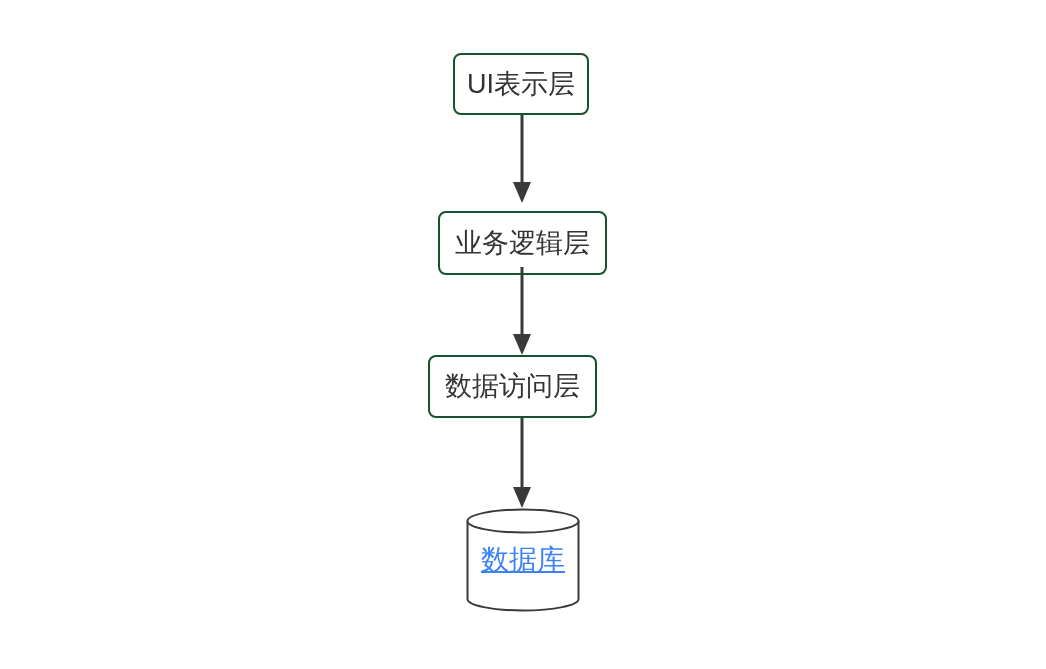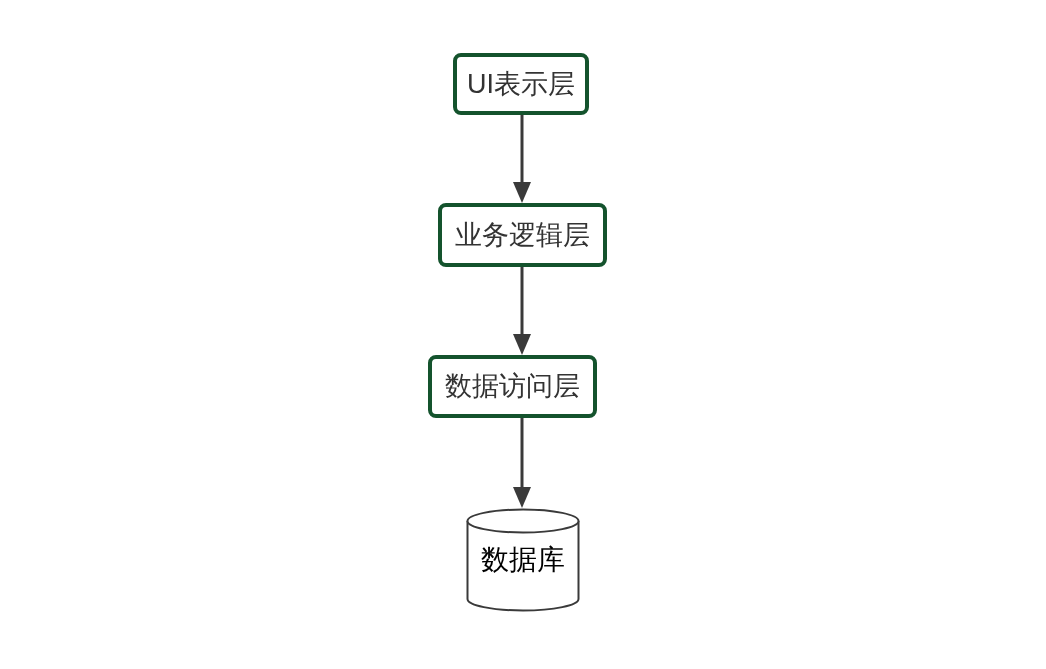--- a/index.html
+++ b/index.html
@@ -11,33 +11,33 @@
     position: relative;
     width: 1046px;
     height: 669px;
     background: #ffffff;
     overflow: hidden;
     font-family: "Liberation Sans", "DejaVu Sans", sans-serif;
   }
   .node {
     position: absolute;
     box-sizing: border-box;
-    border: 4px solid #14532d;
+    border: 2px solid #14532d;
     border-radius: 8px;
     background: #ffffff;
     display: flex;
     align-items: center;
     justify-content: center;
     color: #333333;
     font-size: 27px;
     line-height: 1;
     white-space: nowrap;
   }
   #node-ui        { left: 453px; top: 53px;  width: 136px; height: 62px; }
-  #node-business  { left: 438px; top: 203px; width: 169px; height: 64px; }
+  #node-business  { left: 438px; top: 211px; width: 169px; height: 64px; }
   #node-dataacc   { left: 428px; top: 355px; width: 169px; height: 63px; }
 
   .arrow {
     position: absolute;
     width: 24px;
     pointer-events: none;
   }
   #arrow-1 { left: 510px; top: 115px; height: 88px; }
   #arrow-2 { left: 510px; top: 267px; height: 88px; }
   #arrow-3 { left: 510px; top: 418px; height: 90px; }
@@ -48,24 +48,25 @@
     width: 114px; height: 104px;
   }
   .cylinder-wrap svg { position: absolute; left: 0; top: 0; }
   .cylinder-label {
     position: absolute;
     left: 0; top: 0;
     width: 100%; height: 100%;
     display: flex;
     align-items: center;
     justify-content: center;
-    color: #000000;
+    color: #3b82f6;
     font-size: 28px;
     line-height: 1;
     white-space: nowrap;
+    text-decoration: underline;
   }
 </style>
 </head>
 <body>
 
 <div class="canvas">
 
   <div class="node" id="node-ui">
     <span>UI表示层</span>
   </div>

